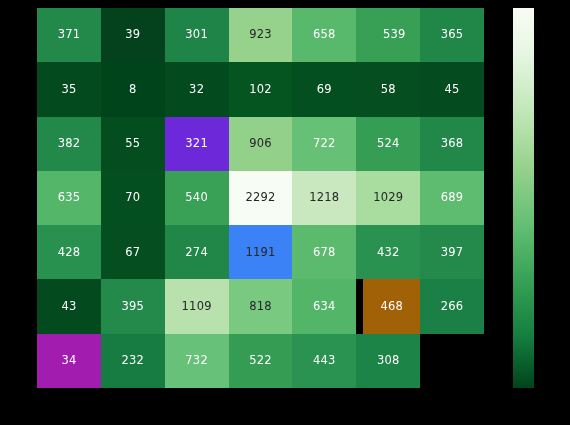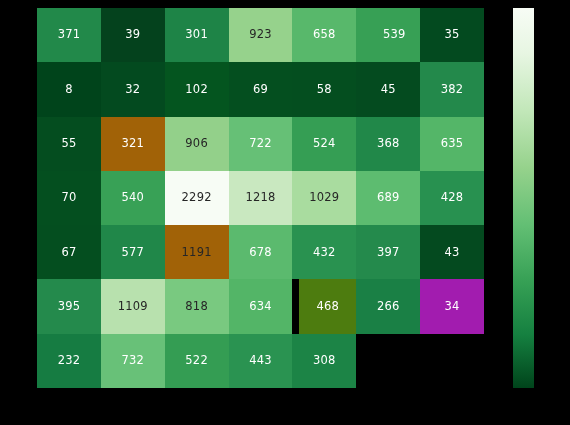--- a/index.html
+++ b/index.html
@@ -59,54 +59,55 @@
 
 <div id="figure">
 
   <div id="heatmap-axes">
       <div class="heat-cell light-text" style="background-color: rgb(34, 137, 74);">371</div>
       <div class="heat-cell light-text" style="background-color: rgb(4, 66, 29);">39</div>
       <div class="heat-cell light-text" style="background-color: rgb(30, 132, 71);">301</div>
       <div class="heat-cell dark-text" style="background-color: rgb(150, 210, 140);">923</div>
       <div class="heat-cell light-text" style="background-color: rgb(88, 184, 107);">658</div>
       <div class="heat-cell light-text" style="background-color: rgb(55, 160, 85); padding-left: 12px;">539</div>
+      <div class="heat-cell light-text" style="background-color: rgb(32, 135, 73);">365</div>
       <div class="heat-cell light-text" style="background-color: rgb(3, 74, 31);">35</div>
       <div class="heat-cell light-text" style="background-color: rgb(0, 68, 27);">8</div>
       <div class="heat-cell light-text" style="background-color: rgb(3, 74, 31);">32</div>
       <div class="heat-cell light-text" style="background-color: rgb(4, 85, 31);">102</div>
       <div class="heat-cell light-text" style="background-color: rgb(4, 79, 31);">69</div>
       <div class="heat-cell light-text" style="background-color: rgb(4, 78, 31);">58</div>
       <div class="heat-cell light-text" style="background-color: rgb(4, 75, 31);">45</div>
       <div class="heat-cell light-text" style="background-color: rgb(35, 137, 75);">382</div>
       <div class="heat-cell light-text" style="background-color: rgb(4, 77, 31);">55</div>
-      <div class="heat-cell light-text" style="background-color: #a16207;">321</div>
+      <div class="heat-cell light-text" style="background-color: #6d28d9;">321</div>
       <div class="heat-cell dark-text" style="background-color: rgb(147, 208, 138);">906</div>
       <div class="heat-cell light-text" style="background-color: rgb(102, 192, 118);">722</div>
       <div class="heat-cell light-text" style="background-color: rgb(53, 158, 84);">524</div>
       <div class="heat-cell light-text" style="background-color: rgb(33, 136, 73);">368</div>
       <div class="heat-cell light-text" style="background-color: rgb(84, 182, 104);">635</div>
       <div class="heat-cell light-text" style="background-color: rgb(4, 79, 31);">70</div>
       <div class="heat-cell light-text" style="background-color: rgb(56, 161, 86);">540</div>
       <div class="heat-cell dark-text" style="background-color: rgb(247, 252, 245);">2292</div>
       <div class="heat-cell dark-text" style="background-color: rgb(201, 232, 192);">1218</div>
       <div class="heat-cell dark-text" style="background-color: rgb(169, 220, 159);">1029</div>
       <div class="heat-cell light-text" style="background-color: rgb(93, 188, 112);">689</div>
       <div class="heat-cell light-text" style="background-color: rgb(40, 145, 80);">428</div>
       <div class="heat-cell light-text" style="background-color: rgb(4, 78, 31);">67</div>
-      <div class="heat-cell light-text" style="background-color: rgb(32, 135, 73);">577</div>
-      <div class="heat-cell dark-text" style="background-color: #a16207;">1191</div>
+      <div class="heat-cell light-text" style="background-color: rgb(32, 135, 73);">274</div>
+      <div class="heat-cell dark-text" style="background-color: #3b82f6;">1191</div>
       <div class="heat-cell light-text" style="background-color: rgb(91, 186, 110);">678</div>
       <div class="heat-cell light-text" style="background-color: rgb(41, 146, 80);">432</div>
       <div class="heat-cell light-text" style="background-color: rgb(36, 138, 76);">397</div>
       <div class="heat-cell light-text" style="background-color: rgb(4, 74, 31);">43</div>
       <div class="heat-cell light-text" style="background-color: rgb(36, 138, 76);">395</div>
       <div class="heat-cell dark-text" style="background-color: rgb(184, 225, 174);">1109</div>
       <div class="heat-cell dark-text" style="background-color: rgb(121, 201, 128);">818</div>
       <div class="heat-cell light-text" style="background-color: rgb(83, 181, 103);">634</div>
-      <div class="heat-cell light-text" style="background-color: #4d7c0f; margin-left: 7px;">468</div>
+      <div class="heat-cell light-text" style="background-color: #a16207; margin-left: 7px;">468</div>
       <div class="heat-cell light-text" style="background-color: rgb(26, 128, 69);">266</div>
       <div class="heat-cell light-text" style="background-color: #a21caf;">34</div>
       <div class="heat-cell light-text" style="background-color: rgb(22, 124, 66);">232</div>
       <div class="heat-cell light-text" style="background-color: rgb(104, 193, 120);">732</div>
       <div class="heat-cell light-text" style="background-color: rgb(52, 157, 83);">522</div>
       <div class="heat-cell light-text" style="background-color: rgb(42, 147, 81);">443</div>
       <div class="heat-cell light-text" style="background-color: rgb(28, 132, 70);">308</div>
     </div>
 
   <div id="colorbar-axes">

